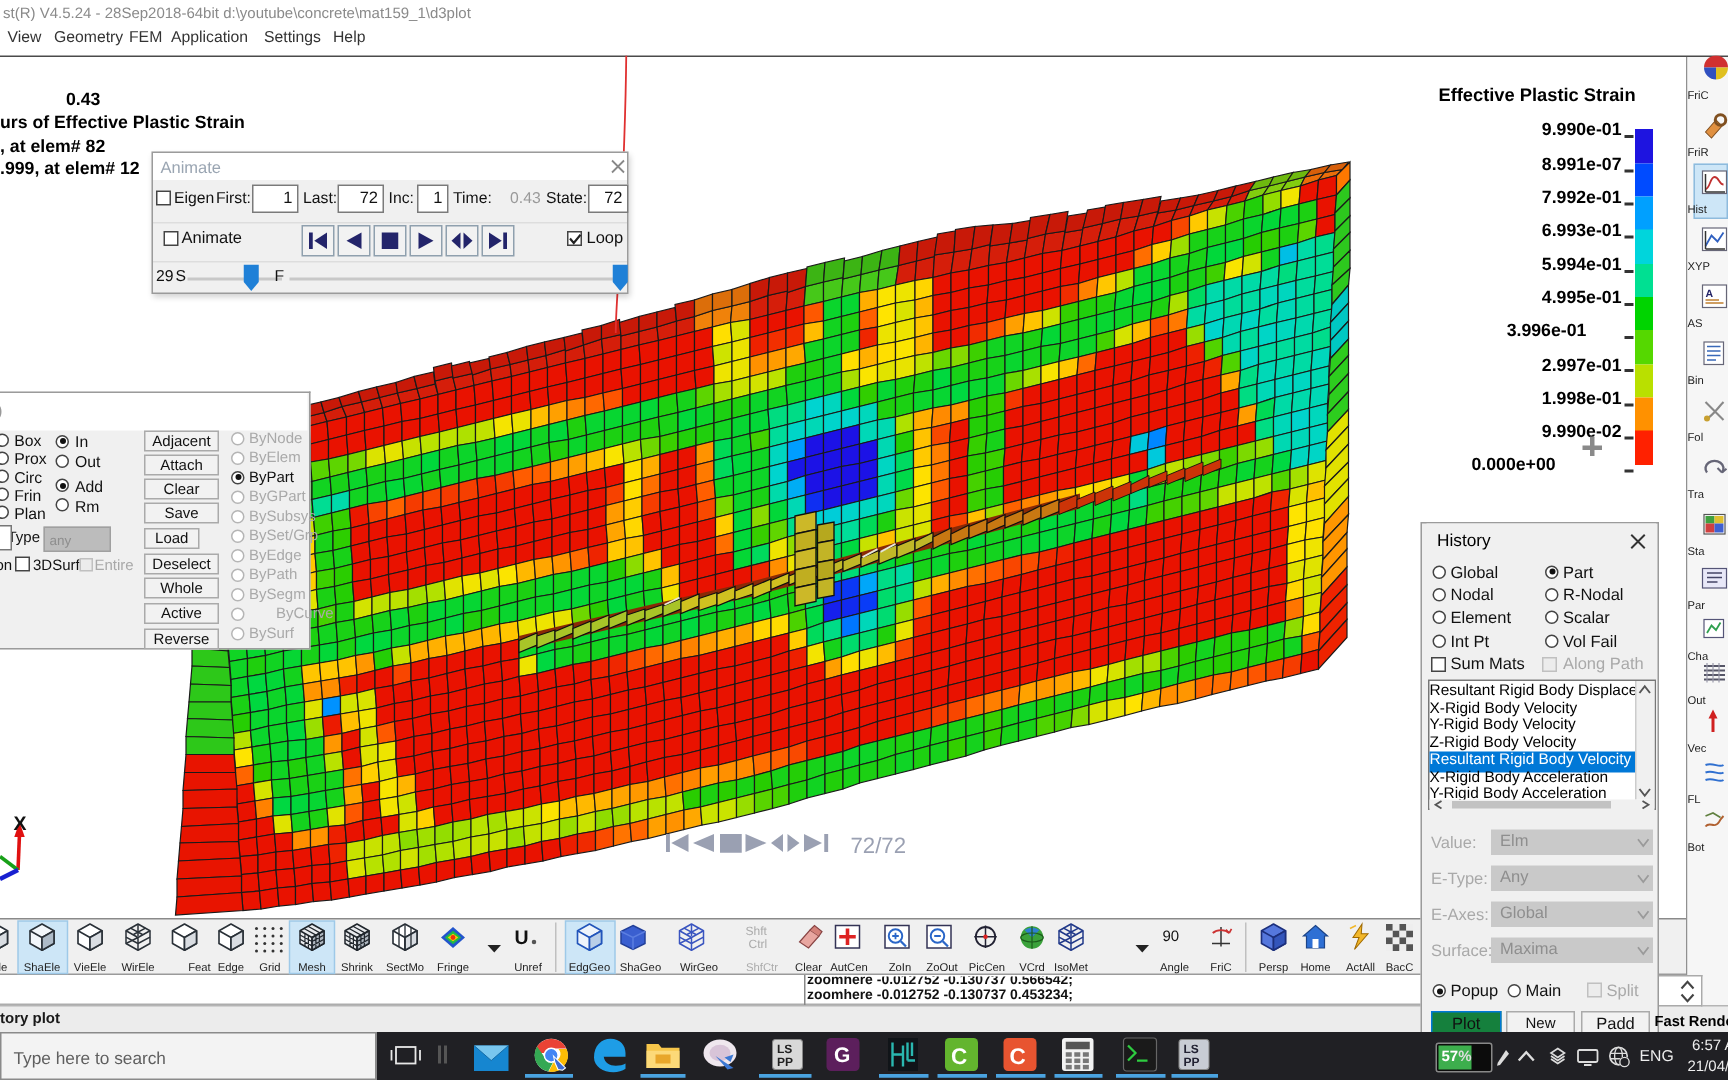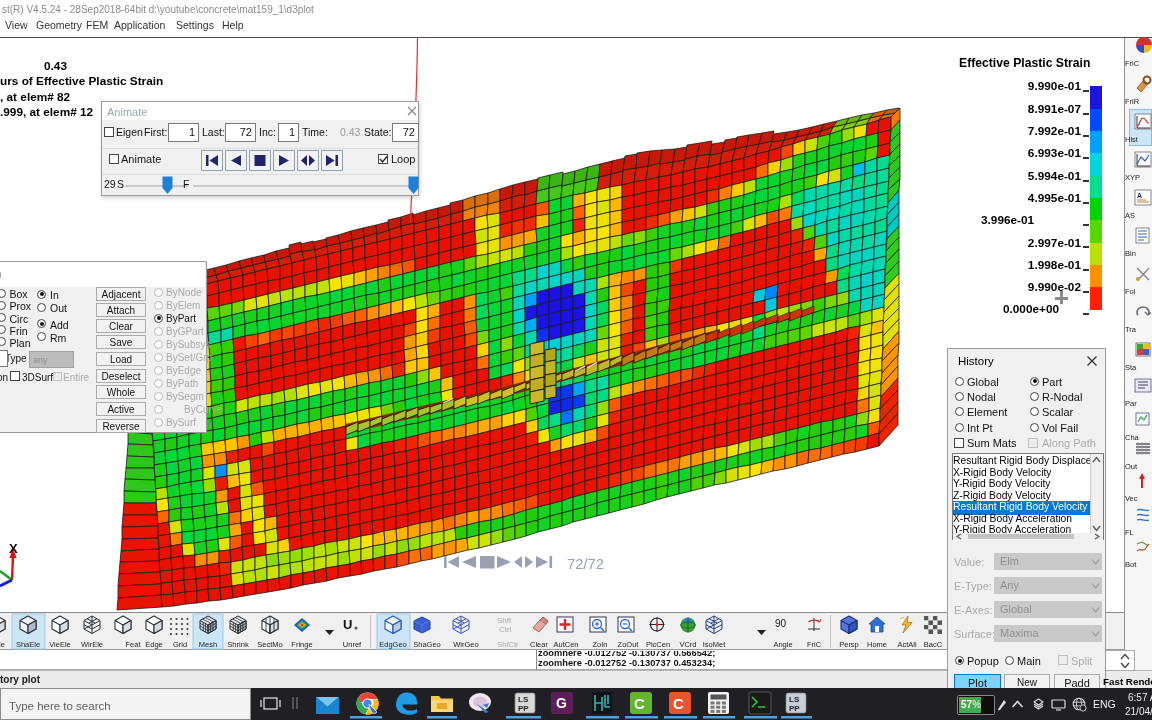--- a/index.html
+++ b/index.html
@@ -1869,29 +1869,29 @@
 <div class="abs b" style="left:981px;top:102px;width:100px;text-align:right;font-size:11.8px;color:#000;z-index:8">8.991e-07</div>
 <div class="abs" style="left:1083px;top:113px;width:6px;height:2px;background:#333;z-index:8"></div>
 <div class="abs b" style="left:981px;top:124px;width:100px;text-align:right;font-size:11.8px;color:#000;z-index:8">7.992e-01</div>
 <div class="abs" style="left:1083px;top:135px;width:6px;height:2px;background:#333;z-index:8"></div>
 <div class="abs b" style="left:981px;top:146px;width:100px;text-align:right;font-size:11.8px;color:#000;z-index:8">6.993e-01</div>
 <div class="abs" style="left:1083px;top:157px;width:6px;height:2px;background:#333;z-index:8"></div>
 <div class="abs b" style="left:981px;top:169px;width:100px;text-align:right;font-size:11.8px;color:#000;z-index:8">5.994e-01</div>
 <div class="abs" style="left:1083px;top:180px;width:6px;height:2px;background:#333;z-index:8"></div>
 <div class="abs b" style="left:981px;top:191px;width:100px;text-align:right;font-size:11.8px;color:#000;z-index:8">4.995e-01</div>
 <div class="abs" style="left:1083px;top:202px;width:6px;height:2px;background:#333;z-index:8"></div>
-<div class="abs b" style="left:981px;top:213px;width:100px;text-align:left;font-size:11.8px;color:#000;z-index:8">3.996e-01</div>
+<div class="abs b" style="left:981px;top:213px;width:100px;text-align:center;font-size:11.8px;color:#000;z-index:8">3.996e-01</div>
 <div class="abs" style="left:1083px;top:224px;width:6px;height:2px;background:#333;z-index:8"></div>
 <div class="abs b" style="left:981px;top:236px;width:100px;text-align:right;font-size:11.8px;color:#000;z-index:8">2.997e-01</div>
 <div class="abs" style="left:1083px;top:246px;width:6px;height:2px;background:#333;z-index:8"></div>
 <div class="abs b" style="left:981px;top:258px;width:100px;text-align:right;font-size:11.8px;color:#000;z-index:8">1.998e-01</div>
 <div class="abs" style="left:1083px;top:269px;width:6px;height:2px;background:#333;z-index:8"></div>
 <div class="abs b" style="left:981px;top:280px;width:100px;text-align:right;font-size:11.8px;color:#000;z-index:8">9.990e-02</div>
 <div class="abs" style="left:1083px;top:291px;width:6px;height:2px;background:#333;z-index:8"></div>
-<div class="abs b" style="left:981px;top:302px;width:100px;text-align:center;font-size:11.8px;color:#000;z-index:8">0.000e+00</div>
+<div class="abs b" style="left:981px;top:302px;width:100px;text-align:left;font-size:11.8px;color:#000;z-index:8">0.000e+00</div>
 <div class="abs" style="left:1083px;top:313px;width:6px;height:2px;background:#333;z-index:8"></div>
 <div class="abs" style="left:1090px;top:86.4px;width:12px;height:22.8px;background:#1e14e0;z-index:8"></div>
 <div class="abs" style="left:1090px;top:108.7px;width:12px;height:22.8px;background:#004bff;z-index:8"></div>
 <div class="abs" style="left:1090px;top:131.0px;width:12px;height:22.8px;background:#00a0ff;z-index:8"></div>
 <div class="abs" style="left:1090px;top:153.3px;width:12px;height:22.8px;background:#00d5dc;z-index:8"></div>
 <div class="abs" style="left:1090px;top:175.6px;width:12px;height:22.8px;background:#00e092;z-index:8"></div>
 <div class="abs" style="left:1090px;top:197.9px;width:12px;height:22.8px;background:#00d400;z-index:8"></div>
 <div class="abs" style="left:1090px;top:220.2px;width:12px;height:22.8px;background:#55d800;z-index:8"></div>
 <div class="abs" style="left:1090px;top:242.5px;width:12px;height:22.8px;background:#b9e000;z-index:8"></div>
 <div class="abs" style="left:1090px;top:264.8px;width:12px;height:22.8px;background:#ff9100;z-index:8"></div>
@@ -2002,21 +2002,21 @@
 <div class="abs" style="left:32px;top:89px;width:45px;height:17px;background:#bcbcbc;border:1px solid #a0a0a0;font-size:9px;color:#8e8e8e;padding:3px 0 0 3px">any</div>
 <div class="lbl" style="left:0px;top:110px;font-size:10px">on</div>
 <div class="chk" style="left:13px;top:109px"></div>
 <div class="lbl" style="left:25px;top:110px;font-size:10px">3DSurf</div>
 <div class="chk gray" style="left:56px;top:110px;width:9px;height:9px"></div>
 <div class="lbl gray" style="left:66px;top:110px;font-size:10px">Entire</div>
 <div class="btn" style="left:99px;top:25px;width:50px;height:14px;font-size:10px;line-height:13px">Adjacent</div>
 <div class="btn" style="left:99px;top:41px;width:50px;height:14px;font-size:10px;line-height:13px">Attach</div>
 <div class="btn" style="left:99px;top:57px;width:50px;height:14px;font-size:10px;line-height:13px">Clear</div>
 <div class="btn" style="left:99px;top:73px;width:50px;height:14px;font-size:10px;line-height:13px">Save</div>
-<div class="btn" style="left:99px;top:90px;width:50px;height:14px;font-size:10px;line-height:13px">Load</div>
+<div class="btn" style="left:99px;top:90px;width:37px;height:14px;font-size:10px;line-height:13px">Load</div>
 <div class="btn" style="left:99px;top:107px;width:50px;height:14px;font-size:10px;line-height:13px">Deselect</div>
 <div class="btn" style="left:99px;top:123px;width:50px;height:14px;font-size:10px;line-height:13px">Whole</div>
 <div class="btn" style="left:99px;top:140px;width:50px;height:14px;font-size:10px;line-height:13px">Active</div>
 <div class="btn" style="left:99px;top:157px;width:50px;height:14px;font-size:10px;line-height:13px">Reverse</div>
 <div class="radio gray" style="left:157px;top:25.5px"></div>
 <div class="lbl gray" style="left:169px;top:25.0px;font-size:10px">ByNode</div>
 <div class="radio gray" style="left:157px;top:38.5px"></div>
 <div class="lbl gray" style="left:169px;top:38.0px;font-size:10px">ByElem</div>
 <div class="radio sel" style="left:157px;top:51.5px"></div>
 <div class="lbl" style="left:169px;top:51.0px;font-size:10px;font-weight:normal">ByPart</div>
@@ -2105,21 +2105,21 @@
 <div class="abs" style="left:46px;top:276px;width:108px;height:17px;background:#c9c9c9;color:#8e8e8e;font-size:11px;padding:2px 0 0 6px">Maxima</div>
 <svg class="abs" style="left:143px;top:281px" width="9" height="8">
       <path d="M1 1.5 L4.5 6 L8 1.5" fill="none" stroke="#9a9a9a" stroke-width="1.2"></path>
     </svg>
 <div class="radio sel" style="left:7px;top:307px"></div>
 <div class="lbl" style="left:19px;top:306px">Popup</div>
 <div class="radio" style="left:57px;top:307px"></div>
 <div class="lbl" style="left:69px;top:306px">Main</div>
 <div class="chk gray" style="left:110px;top:306px"></div>
 <div class="lbl gray" style="left:123px;top:306px">Split</div>
-<div class="btn" style="left:6px;top:325px;width:47px;height:17px;font-size:11px;line-height:16px;border:1.5px solid #0078d7;background:#7dd3fc">Plot</div>
+<div class="btn" style="left:6px;top:325px;width:47px;height:17px;font-size:11px;line-height:16px;border:1.5px solid #0078d7;background:#15803d">Plot</div>
 <div class="btn" style="left:56px;top:325px;width:46px;height:17px;font-size:10px;line-height:16px">New</div>
 <div class="btn" style="left:106px;top:325px;width:46px;height:17px;font-size:11px;line-height:16px">Padd</div>
 </div>
 <div class="abs" style="left:1106px;top:650px;width:29px;height:21px;background:#fff;border:1px solid #aaa;border-left:none;z-index:18"></div>
 <svg class="abs" style="left:1120px;top:653px;z-index:19" width="10" height="16">
     <path d="M1 6 L5 1.5 L9 6" fill="none" stroke="#444" stroke-width="1.4"></path>
     <path d="M1 10 L5 14.5 L9 10" fill="none" stroke="#444" stroke-width="1.4"></path>
   </svg>
 <div class="abs b" style="left:1103px;top:676px;font-size:9.8px;color:#000;z-index:40;white-space:nowrap">Fast Render</div>
 <div class="abs" style="left:0;top:612px;width:1124px;height:38px;background:#f0f0f0;border-top:1px solid #8a8a8a;border-bottom:1px solid #9a9a9a;z-index:15"></div>

